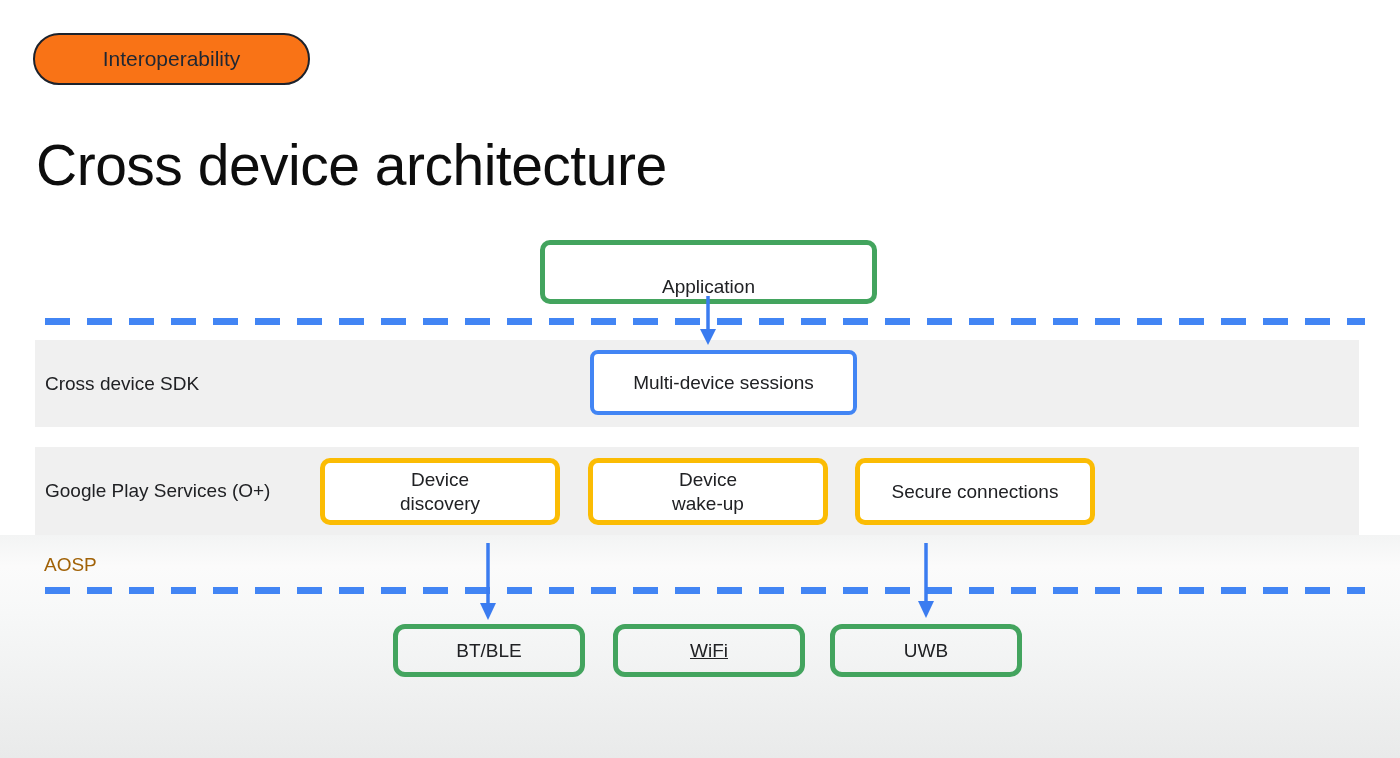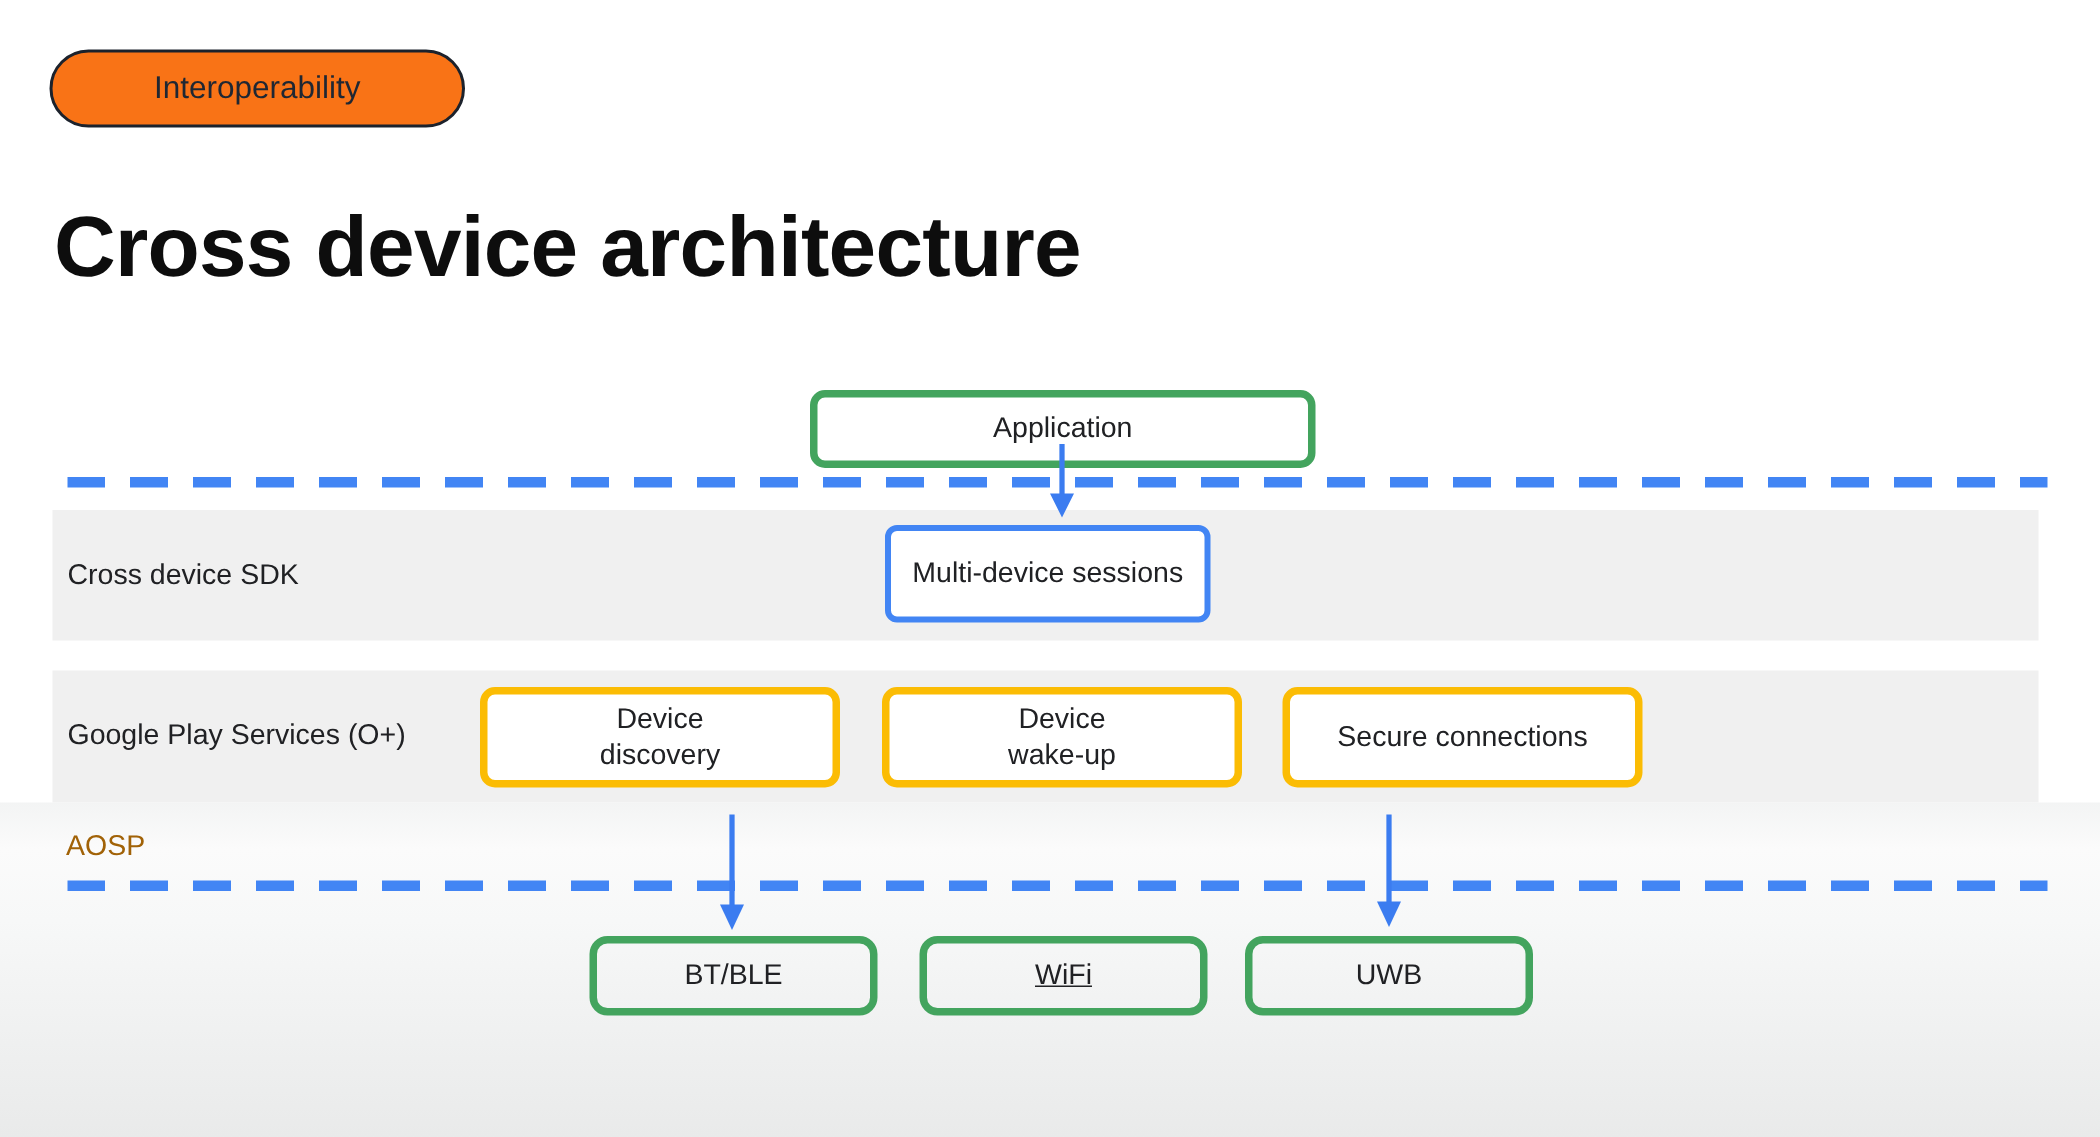--- a/index.html
+++ b/index.html
@@ -20,39 +20,39 @@
     border:2px solid #1c222c;
     border-radius:27px;
     display:flex;align-items:center;justify-content:center;
     font-size:21px;font-weight:500;color:#1f2733;
     box-sizing:border-box;
   }
 
   
   .title{
     left:36px;top:134px;
-    font-size:57px;font-weight:700;color:#0d0d0d;
+    font-size:57px;font-weight:400;color:#0d0d0d;
     letter-spacing:-0.5px;line-height:1.1;text-align:right;
   }
 
   
   .dbox{
     box-sizing:border-box;
     background:#ffffff;
     display:flex;align-items:center;justify-content:center;
     text-align:center;
     font-size:19px;color:#202124;font-weight:500;
     line-height:1.25;
   }
   .green-border{border:5px solid #43a45e;border-radius:10px;}
   .blue-border{border:4px solid #4285F4;border-radius:8px;}
   .yellow-border{border:5px solid #FBBC04;border-radius:10px;}
 
-  .app-box{left:540px;top:260px;width:337px;height:52px;}
-  .mds-box{left:590px;top:350px;width:217px;height:65px;}
+  .app-box{left:540px;top:240px;width:337px;height:64px;align-items:flex-end;}
+  .mds-box{left:590px;top:350px;width:267px;height:65px;}
 
   .yellow-box{top:458px;width:240px;height:67px;flex-direction:column;}
   .box-discovery{left:320px;}
   .box-wakeup{left:588px;}
   .box-secure{left:855px;align-items:center;}
 
   .radio-box{top:624px;width:192px;height:53px;background:transparent;border-radius:12px;}
   .box-bt{left:393px;}
   .box-wifi{left:613px;text-decoration:underline;}
   .box-uwb{left:830px;}

